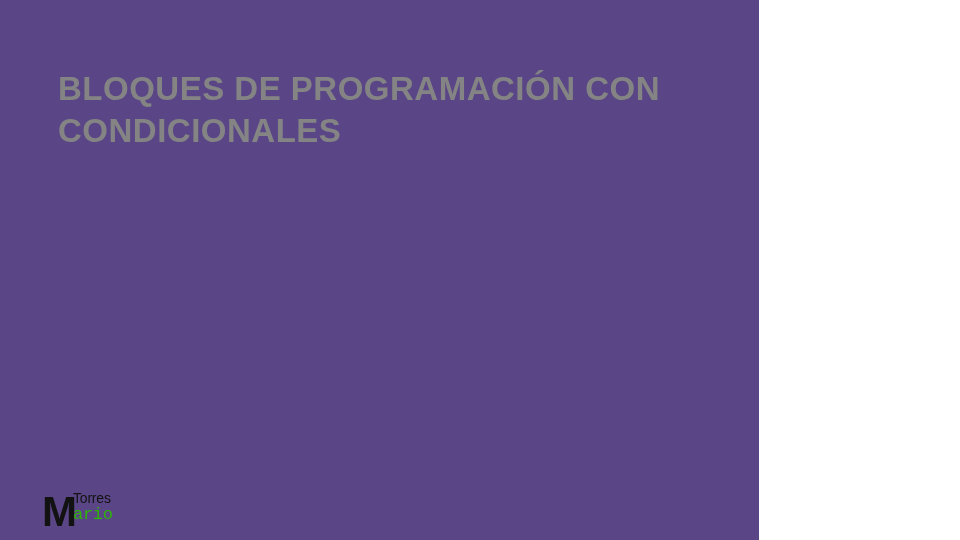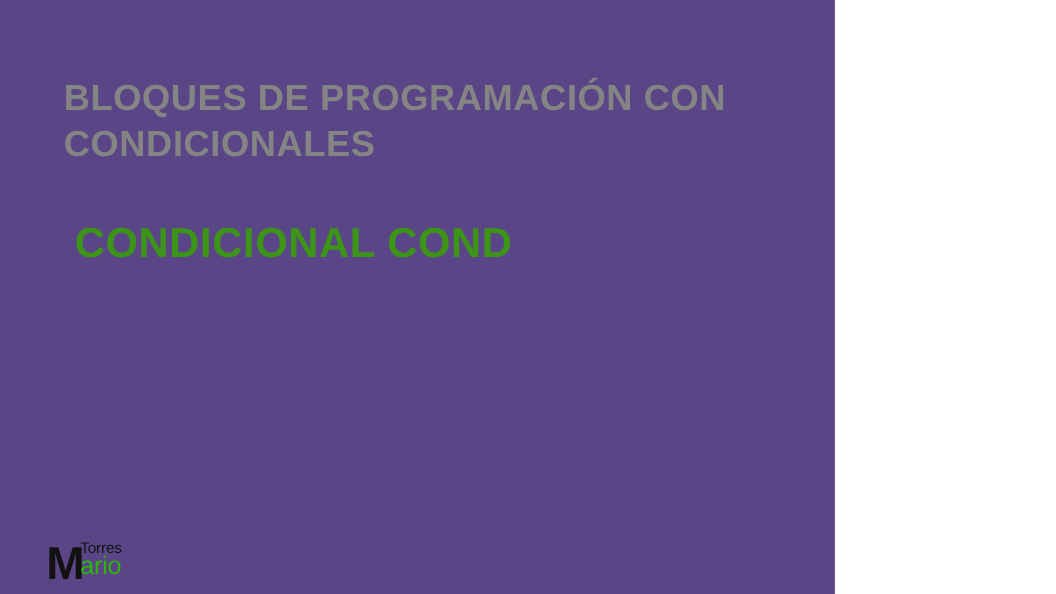--- a/index.html
+++ b/index.html
@@ -110,40 +110,37 @@
   #logo-surname {
     color: #121212;
     font-family: "Liberation Sans", sans-serif;
     font-weight: normal;
     font-size: 14px;
     line-height: 15px;
     letter-spacing: -0.2px;
   }
   #logo-givenname {
     color: #2eb407;
-    font-family: Liberation Sans, sans-serif;
+    font-family: Liberation Mono, monospace;
     font-weight: normal;
-    font-size: 23px;
+    font-size: 17px;
     line-height: 19px;
     letter-spacing: -0.3px;
     margin-top: -1px;
   }
 </style>
 </head>
 <body>
 
 <div id="slide">
 
   <div id="title-block">
     <h1 id="slide-title">BLOQUES DE PROGRAMACIÓN CON CONDICIONALES</h1>
   </div>
 
-  <div id="subtitle-block">
-    <h2 id="slide-subtitle">CONDICIONAL COND</h2>
-  </div>
 
 
   <div id="brand-logo">
     <span id="logo-monogram">M</span>
     <span id="logo-wordmark">
       <span id="logo-surname">Torres</span>
       <span id="logo-givenname">ario</span>
     </span>
   </div>
 

